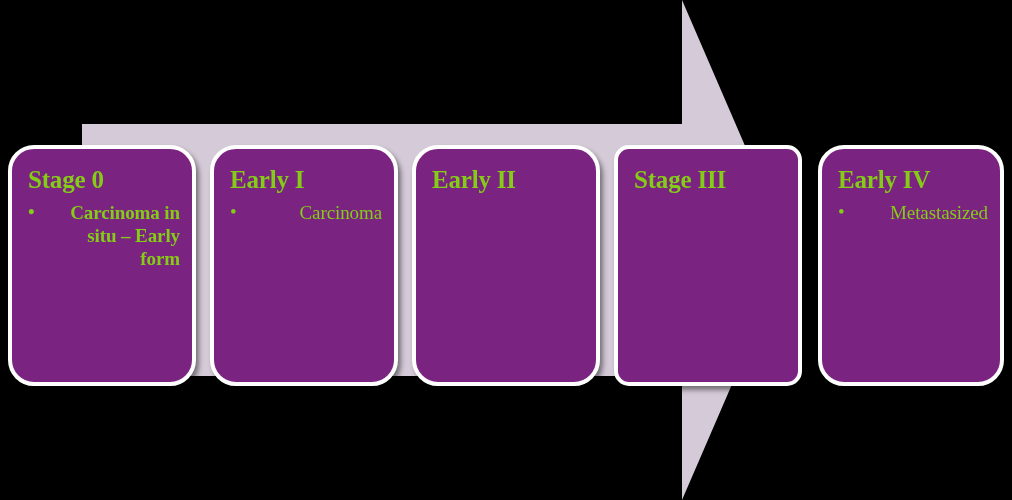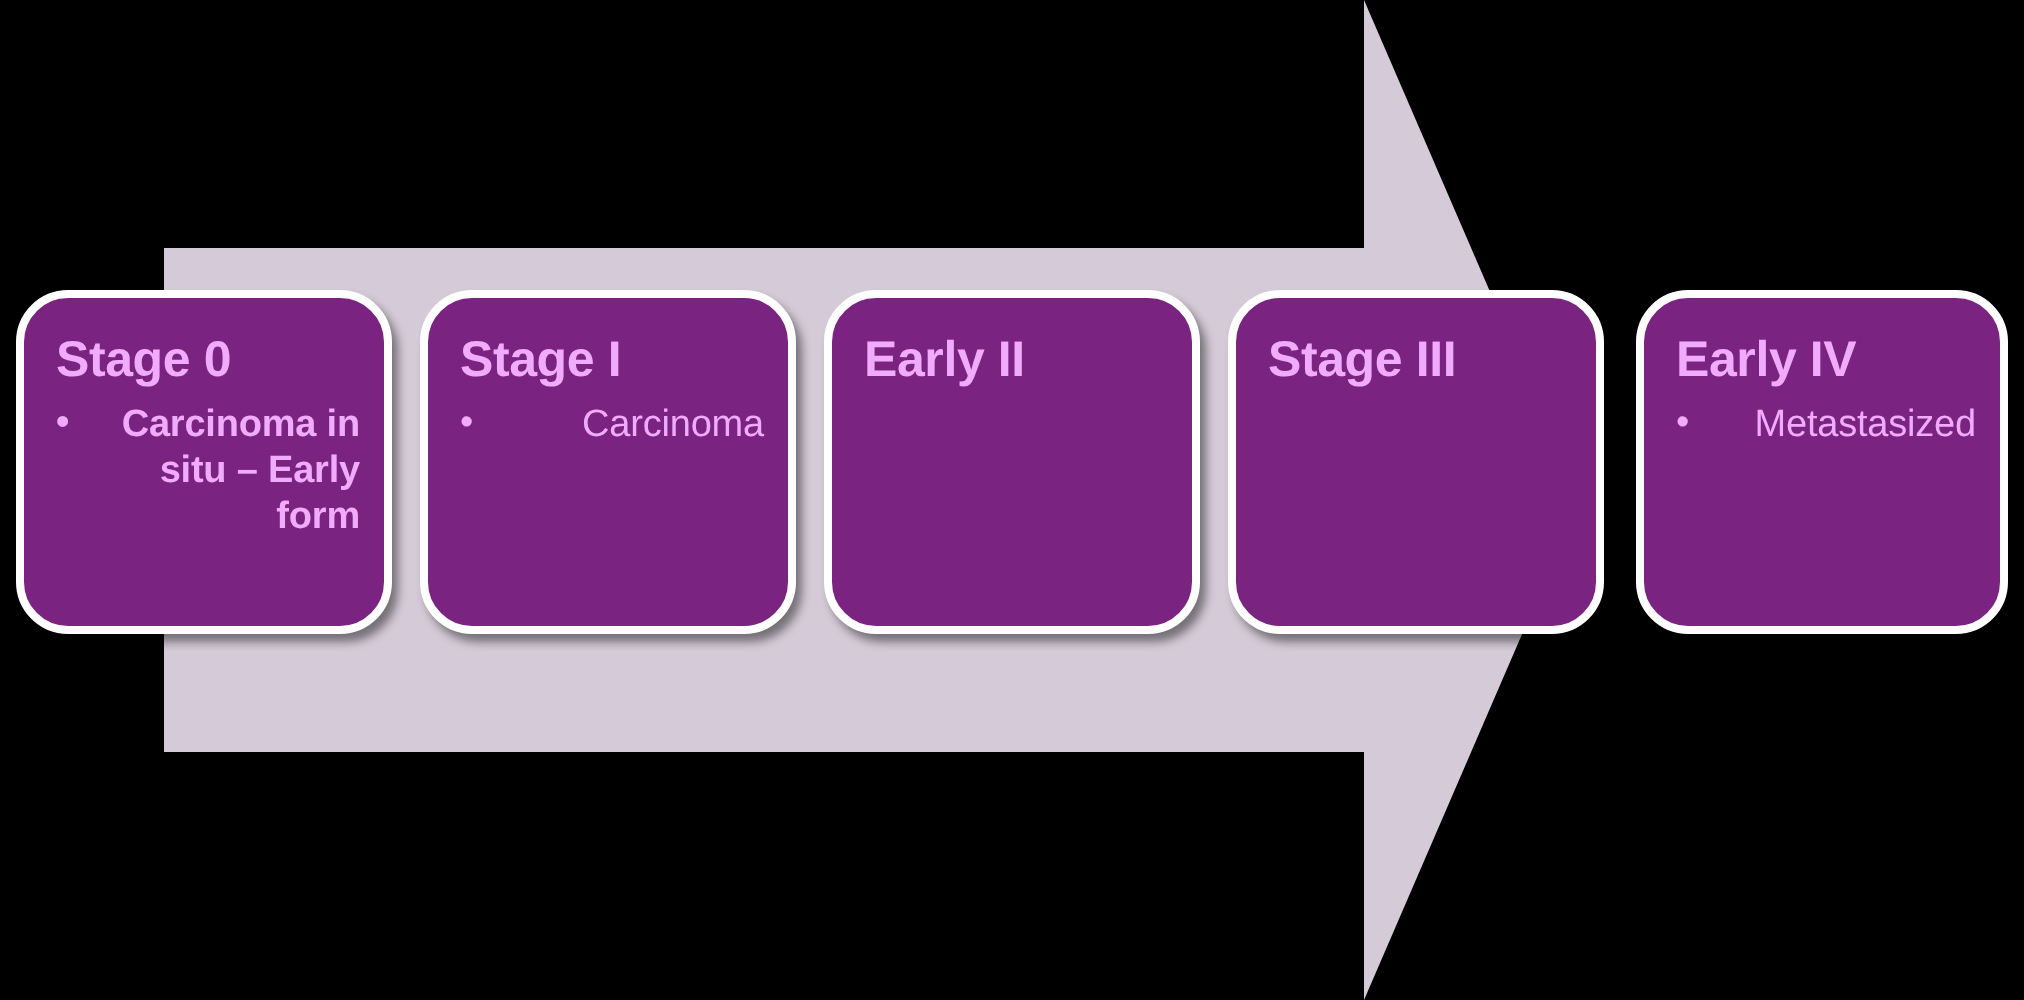--- a/index.html
+++ b/index.html
@@ -20,28 +20,29 @@
     position: absolute;
     left: 0;
     top: 0;
     width: 1012px;
     height: 500px;
   }
   
   .stage-box {
     position: absolute;
     top: 145px;
-    height: 172px;
+    height: 241px;
     background: #7A2381;
     border: 4px solid #FFFFFF;
     border-radius: 26px;
     box-sizing: border-box;
     box-shadow: 3px 4px 5px rgba(0,0,0,0.45);
     padding: 18px 12px 10px 16px;
-    color: #f0abfc;
+    color: #84cc16;
+    font-family: Liberation Serif, serif;
   }
   .stage-title {
     font-size: 25px;
     font-weight: bold;
     line-height: 1.06;
     letter-spacing: -0.2px;
     margin: 0 0 7px 0;
     white-space: nowrap;
   }
   .bullet-list {
@@ -79,31 +80,31 @@
   </svg>
 
   <div class="stage-box" style="left:8px; width:188px;">
     <div class="stage-title">Stage 0</div>
     <ul class="bullet-list">
       <li class="bullet-item bold">Carcinoma in situ – Early form</li>
     </ul>
   </div>
 
   <div class="stage-box" style="left:210px; width:188px;">
-    <div class="stage-title">Stage I</div>
+    <div class="stage-title">Early I</div>
     <ul class="bullet-list">
       <li class="bullet-item">Carcinoma</li>
     </ul>
   </div>
 
   <div class="stage-box" style="left:412px; width:188px;">
     <div class="stage-title">Early II</div>
   </div>
 
-  <div class="stage-box" style="left:614px; width:188px;">
+  <div class="stage-box" style="left:614px; width:188px;border-radius:15px;">
     <div class="stage-title">Stage III</div>
   </div>
 
   <div class="stage-box" style="left:818px; width:186px;">
     <div class="stage-title">Early IV</div>
     <ul class="bullet-list">
       <li class="bullet-item">Metastasized</li>
     </ul>
   </div>
 

